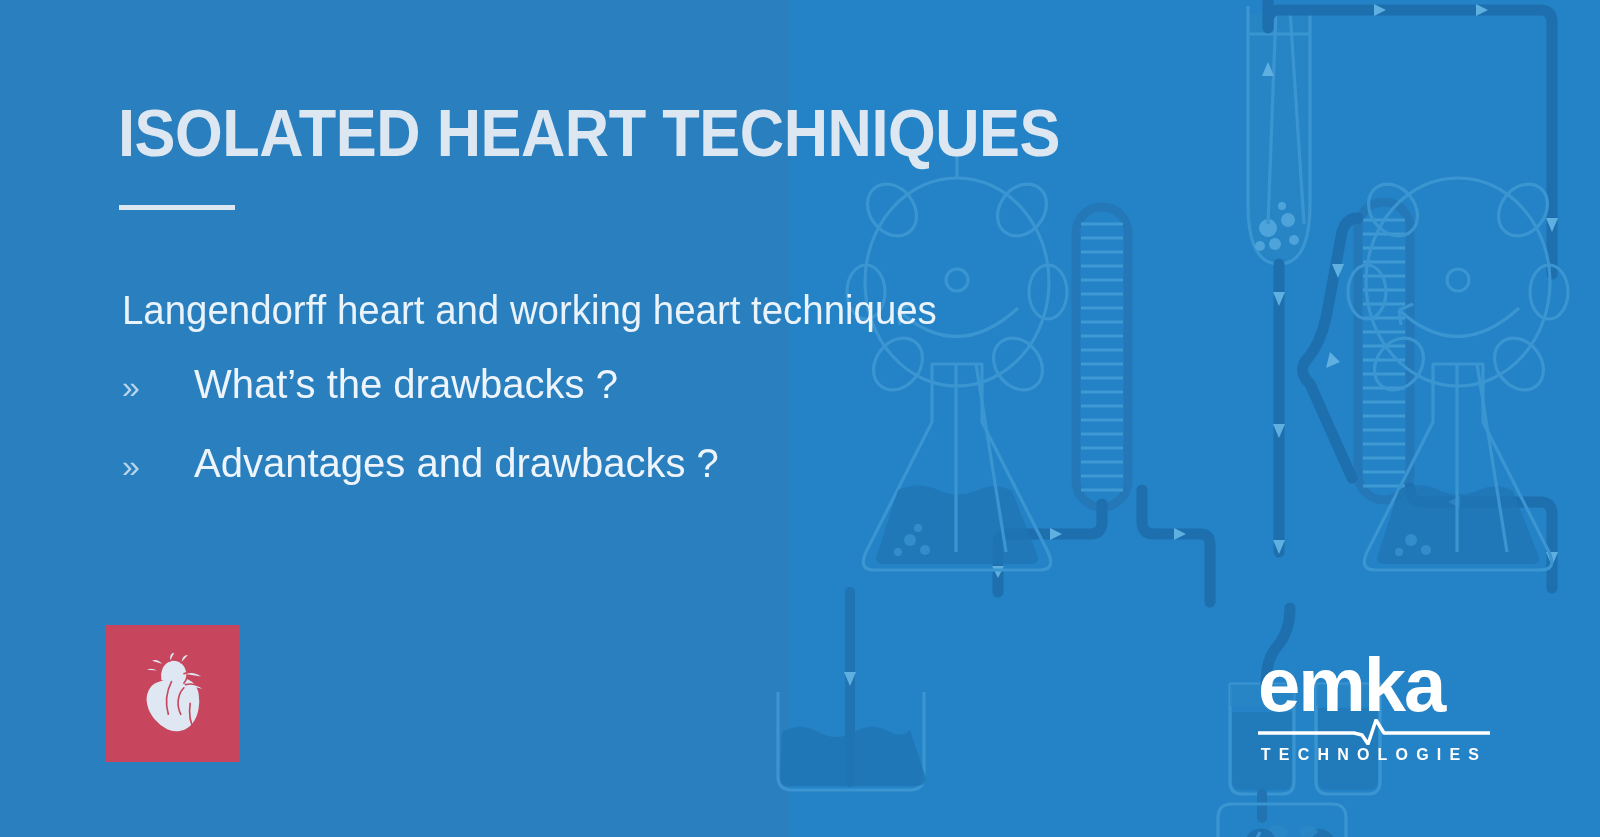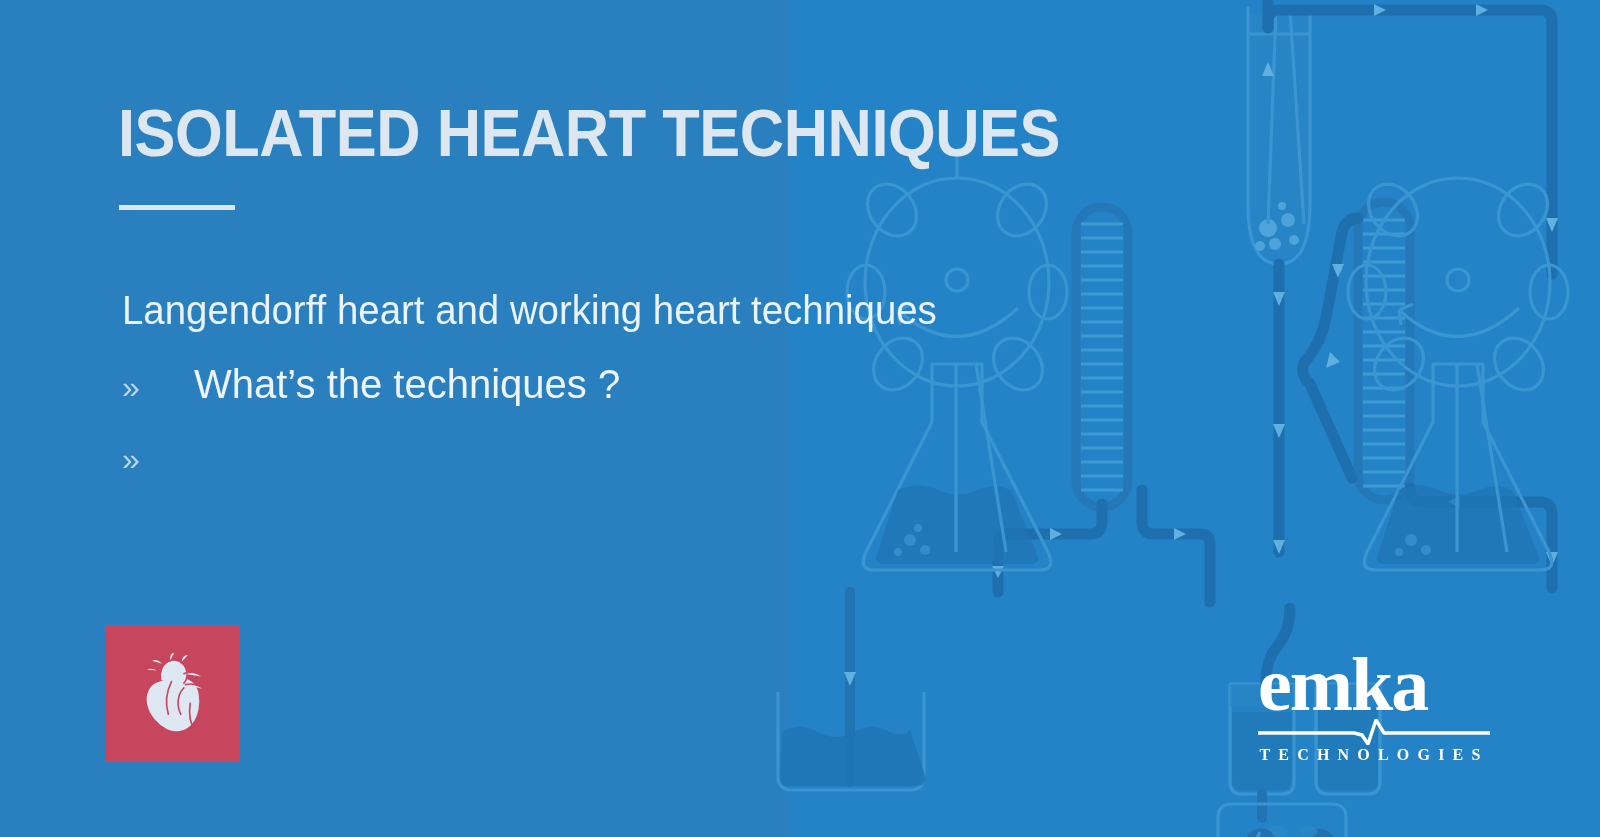--- a/index.html
+++ b/index.html
@@ -115,21 +115,20 @@
     width: 78px;
     height: 88px;
     transform: translate(-50%, -50%);
   }
   
   .logo {
     position: absolute;
     left: 1258px;
     top: 652px;
     width: 232px;
-    font-family: Liberation Serif, serif;
   }
   .logo-word {
     font-size: 76px;
     font-weight: bold;
     color: #ffffff;
     letter-spacing: -2px;
     line-height: 0.86;
     text-align: left;
   }
   .logo-ecg {
@@ -350,25 +349,26 @@
     <div class="title">ISOLATED HEART TECHNIQUES</div>
 
     <div class="title-rule"></div>
 
     <div class="lead">Langendorff heart and working heart techniques</div>
 
     <div class="bullets">
 
       <div class="bullet-row">
         <span class="bullet-mark">»</span>
-        <span class="bullet-text">What’s the techniques ?</span>
+        <span class="bullet-text">What’s the drawbacks ?</span>
       </div>
 
       <div class="bullet-row">
         <span class="bullet-mark">»</span>
+        <span class="bullet-text">Advantages and drawbacks ?</span>
       </div>
 
     </div>
   </div>
 
   <div class="heart-badge">
     <svg viewBox="0 0 100 112">
       <g fill="#dfe8f2" stroke="#c7465e" stroke-width="2.1" stroke-linejoin="round" stroke-linecap="round">
         <path d="M30,40 C18,44 13,58 16,70 C19,84 30,96 42,102 C54,108 68,104 76,94 C84,84 86,68 84,56 C82,44 74,36 62,34 C50,32 40,36 30,40 Z"></path>
         <path d="M34,38 C32,28 36,18 44,14 C52,10 62,14 66,22 C70,30 68,38 64,42"></path>

